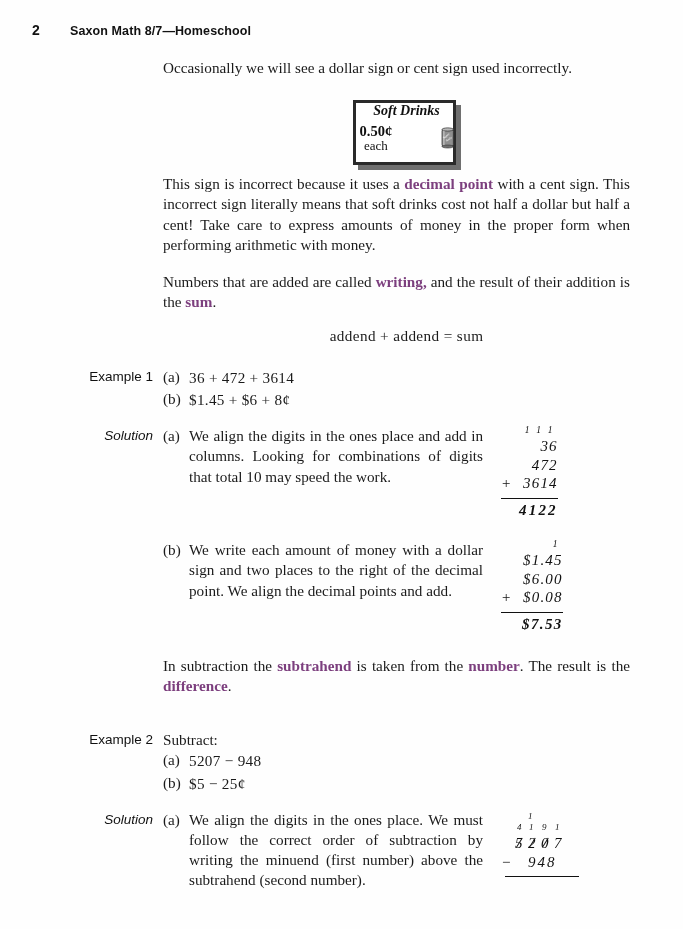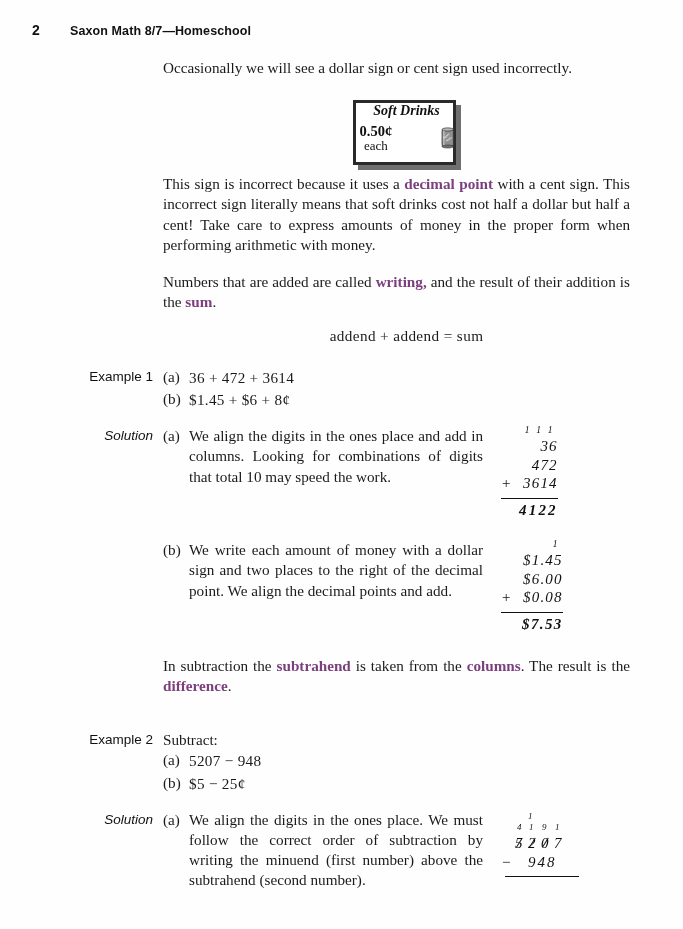--- a/index.html
+++ b/index.html
@@ -464,21 +464,21 @@
           <div class="answer">$7.53</div>
         </div>
       </div>
     </div>
 
     <div class="gap-c"></div>
 
     <div class="row">
       <div class="gutter"></div>
       <div class="widecol">
-        <p class="para"><span>In subtraction the </span><span class="term">subtrahend</span><span> is taken from the </span><span class="term">columns</span><span>. The result is the </span><span class="term">difference</span><span>.</span></p>
+        <p class="para"><span>In subtraction the </span><span class="term">subtrahend</span><span> is taken from the </span><span class="term">number</span><span>. The result is the </span><span class="term">difference</span><span>.</span></p>
       </div>
     </div>
 
     <div class="gap-d"></div>
 
 
     <div class="gap-c"></div>
 
     <div class="row">
       <div class="gutter">

